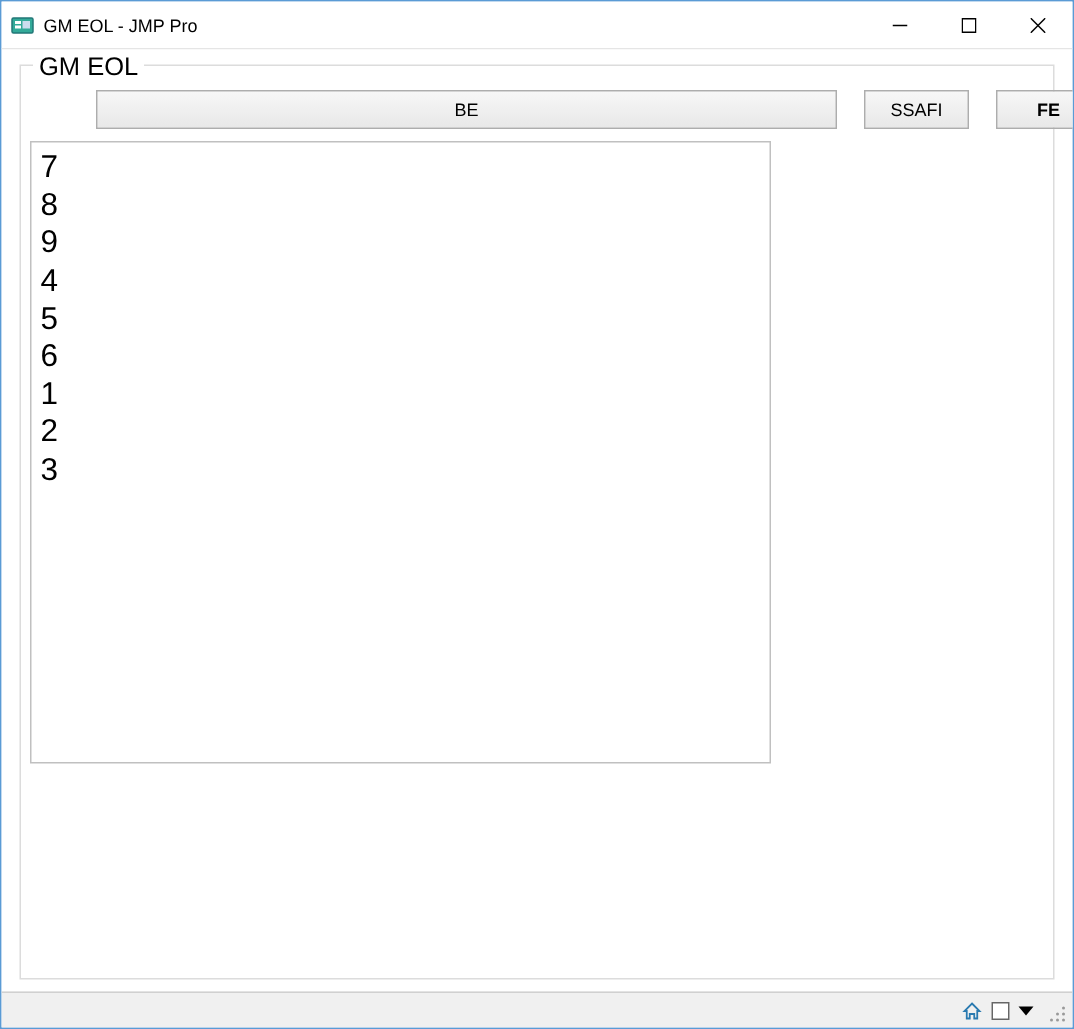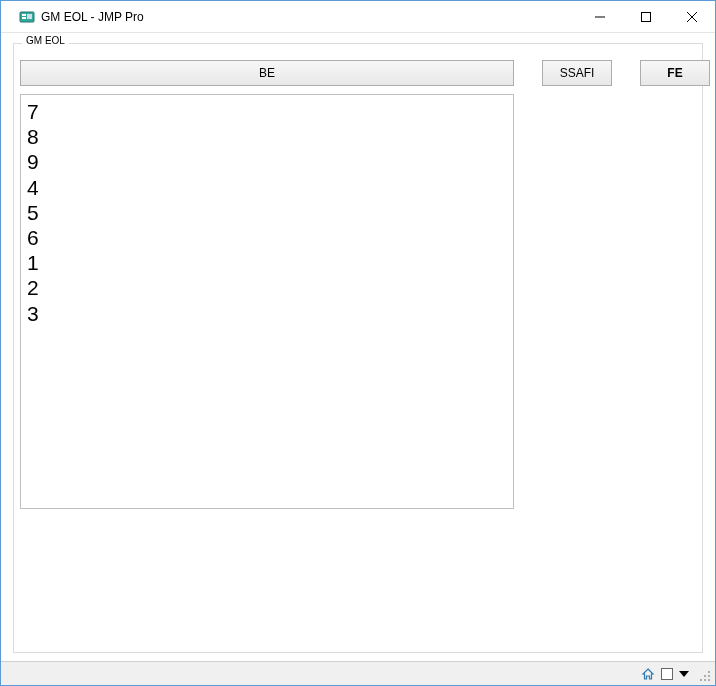--- a/index.html
+++ b/index.html
@@ -13,21 +13,21 @@
       display: flex;
       flex-direction: column;
       border: 1px solid #5a9bd5;
     }
     
     .titlebar {
       height: 32px;
       background: #fff;
       display: flex;
       align-items: center;
-      padding-left: 18px;
+      padding-left: 6px;
       border-bottom: 1px solid #e5e5e5;
     }
     .app-icon {
       width: 16px; height: 16px;
       margin-right: 6px;
       display: inline-flex;
       align-items: center;
       justify-content: center;
     }
     .title-text {
@@ -68,34 +68,35 @@
       flex: 1;
       display: flex;
       flex-direction: column;
     }
     .group-legend {
       position: absolute;
       top: -9px;
       left: 8px;
       background: #fff;
       padding: 0 4px;
-      font-size: 10px;
+      font-size: 17px;
       color: #000;
     }
     .group-inner {
       display: flex;
       flex-direction: column;
       gap: 6px;
       height: 100%;
     }
     .button-row {
       display: flex;
-      gap: 28px;
+      gap: 18px;
       align-items: center;
       padding: 2px 0 2px 0;
+      margin-left: 44px;
     }
     .btn {
       height: 26px;
       background: linear-gradient(#f7f7f7, #e8e8e8);
       border: 1px solid #adadad;
       font-size: 12px;
       color: #000;
       cursor: pointer;
       display: flex;
       align-items: center;

